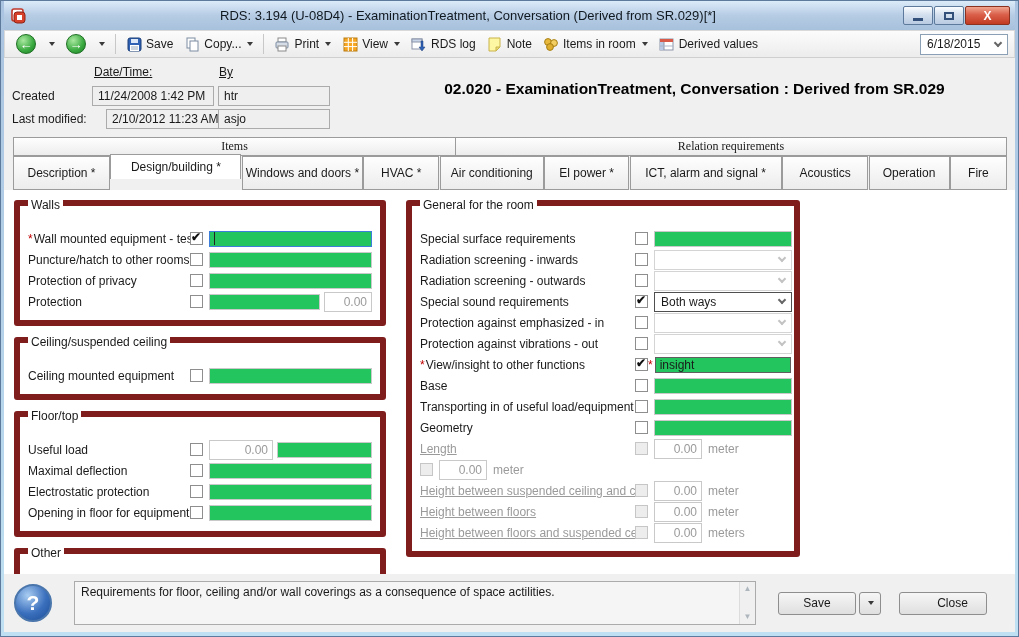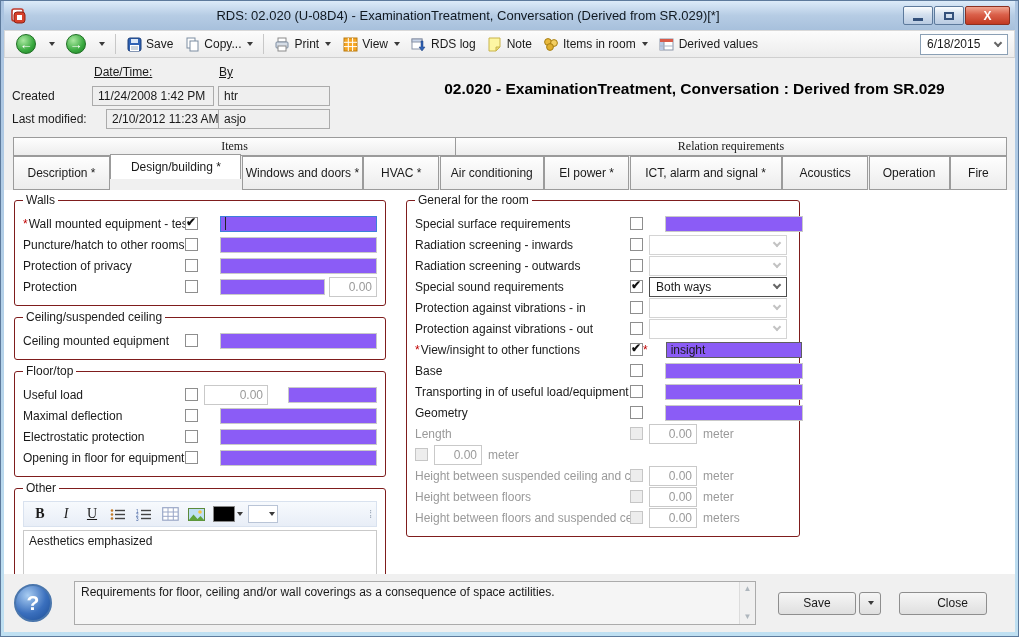--- a/index.html
+++ b/index.html
@@ -54,30 +54,30 @@
     display:flex; align-items:center; justify-content:center;font-family:Liberation Serif, serif; }
   .tabrow2 { display:flex; height:34px; position:relative;justify-content:space-between; }
   .t2 { border:1px solid #9b9b9b; margin-right:-1px; background:linear-gradient(#fefefe,#ececec);
     display:flex; align-items:center; justify-content:center; white-space:nowrap; }
   .t2.active { background:#fff; position:relative; top:-2px; height:25px; z-index:3;
     border-bottom:none; }
   
   .content { flex:1; background:#fff; display:flex; padding:10px 10px 0 10px; overflow:hidden;}
   .leftcol { width:372px; flex:none; }
   .rightcol { width:394px; flex:none; margin-left:20px; }
-  .group { position:relative; border:1px solid #7f1d1d; border-radius:3px; padding:12px 8px 8px 8px; margin-bottom:11px; }
+  .group { position:relative; border:6px solid #7f1d1d; border-radius:3px; padding:22px 8px 8px 8px; margin-bottom:11px; }
   .gtitle { position:absolute; top:-8px; left:8px; background:#fff; padding:0 3px; }
   .frow { display:flex; align-items:center; height:21px; }
   .flabel { width:162px; flex:none; white-space:nowrap; overflow:hidden;}
-  .flabel.gray, .gray { color:#9a9a9a; }
+  .flabel.gray, .gray { color:#9a9a9a;text-decoration:underline; }
   .req { color:#c00000; margin-right:1px; }
   .cb { width:13px; height:13px; flex:none; border:1px solid #8e8e8e; background:#fff; position:relative; margin-right:6px;}
   .cb.on::after { content:"✔"; position:absolute; left:0px; top:-3px; font-size:12px; font-weight:bold; color:#111;}
   .cb.dis { background:#ededed; border-color:#c6c6c6; }
-  .inp { flex:1; height:16px; border:1px solid #c9c9c9; background:#8b5cf6; display:flex; align-items:center; padding:0 4px;margin-left:16px;}
+  .inp { flex:1; height:16px; border:1px solid #c9c9c9; background:#22c55e; display:flex; align-items:center; padding:0 4px;}
   input.inp { font-family:"Liberation Sans",sans-serif; font-size:12px; color:#1a1a1a; outline:none; min-width:0;}
   .inp.focus { border:1px solid #3d7edb; }
   .inp.dark { border:1px solid #5f5f5f; }
   .caret { width:1px; height:13px; background:#222; }
   .amt { width:48px; flex:none; height:20px; border:1px solid #c9c9c9; background:#fff;
     text-align:right; color:#9a9a9a; padding:0 4px; font-family:"Liberation Sans",sans-serif; font-size:12px; outline:none;}
   .amt.wide { width:64px; margin-right:4px; }
   .combo { width:138px; flex:none; height:20px; border:1px solid #d4d4d4; background:#fff;
     display:flex; align-items:center; padding:0 6px; gap:4px;}
   .combo .cval { flex:1; white-space:nowrap; overflow:hidden;}
@@ -119,21 +119,21 @@
 <div class="window">
 
   <div class="titlebar">
     <span class="appicon">
       <svg width="18" height="18" viewBox="0 0 18 18">
         <rect x="3" y="2" width="11" height="12" rx="2" fill="#fff" stroke="#c0392b" stroke-width="1.6"></rect>
         <rect x="5" y="5" width="11" height="11" rx="3" fill="#d8402a" stroke="#8e2417"></rect>
         <rect x="8" y="8" width="5" height="5" fill="#fff"></rect>
       </svg>
     </span>
-    <span class="title-text">RDS: 02.020 (U-08D4) - ExaminationTreatment, Conversation (Derived from SR.029)[*]</span>
+    <span class="title-text">RDS: 3.194 (U-08D4) - ExaminationTreatment, Conversation (Derived from SR.029)[*]</span>
     <span class="winbtns">
       <span class="wbtn min">
           <span class="glyph-min"></span>
         </span>
       <span class="wbtn max">
           <span class="glyph-max"></span>
         </span>
       <span class="wbtn close">
           <span>X</span>
         </span>
@@ -427,21 +427,21 @@
         </div>
         <div class="frow">
           <span class="glabel">Special sound requirements</span>
           <span class="cb on"></span>
           <span class="combo en">
               <span class="cval">Both ways</span>
               <span class="chev"></span>
             </span>
         </div>
         <div class="frow">
-          <span class="glabel">Protection against vibrations - in</span>
+          <span class="glabel">Protection against emphasized - in</span>
           <span class="cb"></span>
           <span class="combo">
               <span class="cval"></span>
               <span class="chev light"></span>
             </span>
         </div>
         <div class="frow">
           <span class="glabel">Protection against vibrations - out</span>
           <span class="cb"></span>
           <span class="combo">

